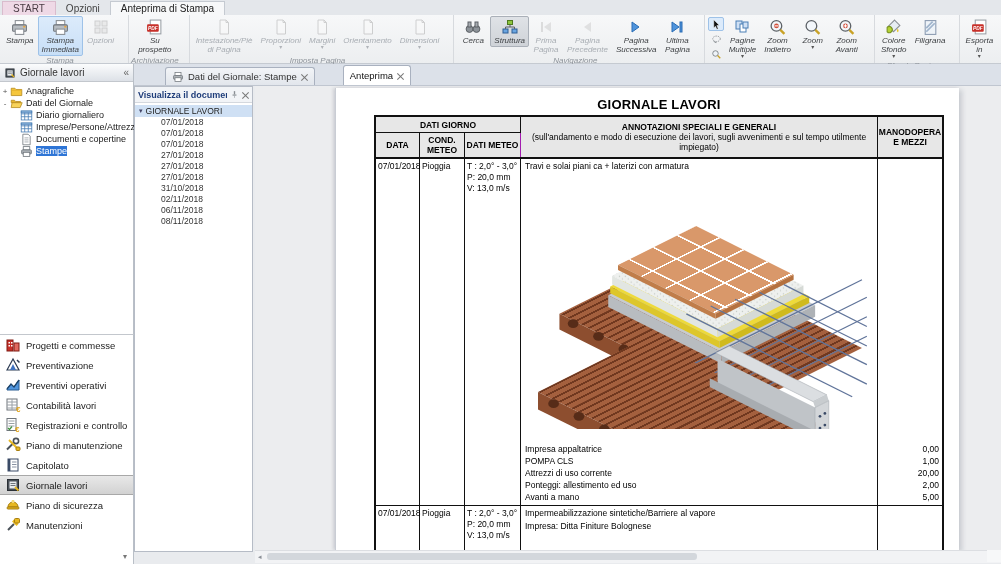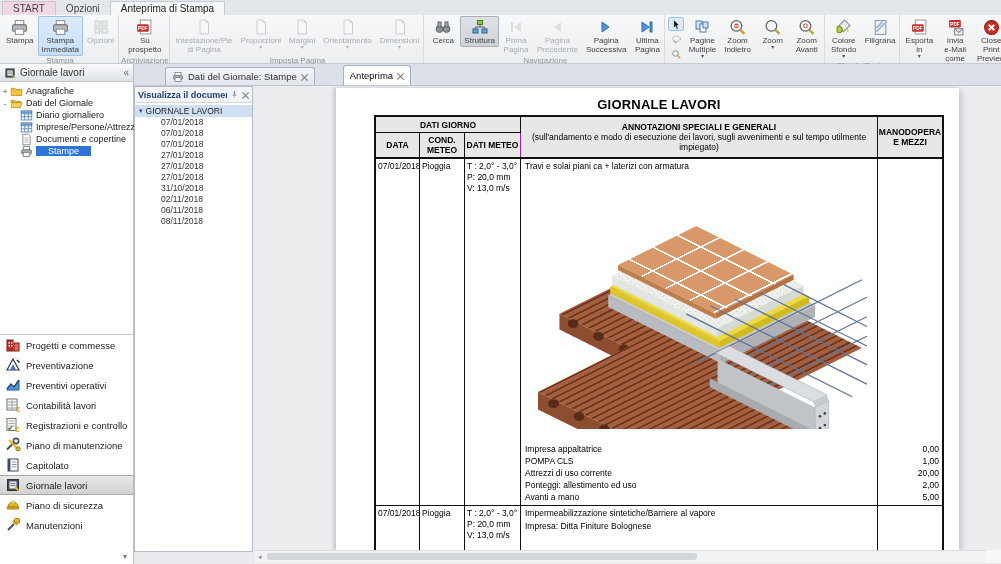--- a/index.html
+++ b/index.html
@@ -7,21 +7,21 @@
        font-family:"Liberation Sans","DejaVu Sans",sans-serif;background:#e9ebee;color:#333;}
   .app{position:absolute;inset:0;}
 
   
   .ribbon{position:absolute;left:0;top:0;width:1001px;height:63px;background:#f0f1f2;border-bottom:1px solid #c5cad1;}
   .rtabs{height:15px;display:flex;align-items:flex-end;background:#e4e7eb;padding-left:2px;}
   .rtab{font-size:10px;padding:1px 10px 1px;color:#444;cursor:default;}
   .rtab.start{background:#efd9e6;color:#4a3c44;border:1px solid #d9bccd;border-bottom:none;}
   .rtab.active{background:#f7f8f9;border:1px solid #c5cad1;border-bottom:none;color:#222;}
   .rbody{height:48px;display:flex;align-items:stretch;background:linear-gradient(#f7f8f9,#eceef0);}
-  .rgroup{display:flex;flex-direction:column;border-right:1px solid #d7dade;padding:1px 0 0 2px;}
+  .rgroup{display:flex;flex-direction:column;border-right:1px solid #d7dade;padding:1px 10px 0 2px;font-style:italic;}
   .rbuttons{flex:1;display:flex;align-items:flex-start;}
   .rgrouplabel{font-size:8px;color:#8d939a;text-align:center;line-height:10px;height:10px;}
   .rbtn{display:flex;flex-direction:column;align-items:center;padding:1px 3px;border:1px solid transparent;border-radius:2px;min-width:26px;}
   .rbtn .ric{height:18px;display:flex;align-items:center;justify-content:center;}
   .rbtn .rlbl{font-size:8px;line-height:9px;text-align:center;color:#3c3f42;white-space:pre-line;}
   .rbtn.sel{background:linear-gradient(#dcebfb,#c8dff7);border-color:#9ec2e8;}
   .rbtn.pressed{background:linear-gradient(#dfe2e6,#cfd3d8);border-color:#aab0b8;}
   .rbtn.dis .rlbl{color:#a8adb3;}
   .rbtn.dis svg{opacity:.45;filter:grayscale(1);}
   .dd{font-size:6px;color:#555;line-height:5px;}
@@ -33,21 +33,21 @@
   
   .sidebar{position:absolute;left:0;top:64px;width:133px;height:270px;background:#fff;border-right:1px solid #b9bfc7;}
   .sb-header{height:17px;display:flex;align-items:center;gap:4px;padding:0 4px;
              background:linear-gradient(#fbfcfd,#dde1e7);border-bottom:1px solid #c3c7cd;font-size:10px;color:#333;}
   .sb-header .grow{flex:1;}
   .sb-collapse{font-size:10px;color:#666;}
   .stree{padding-top:3px;}
   .titem{display:flex;align-items:center;height:12px;font-size:9px;color:#222;white-space:nowrap;}
   .texp{width:10px;text-align:center;font-size:8px;color:#555;}
   .titem svg{margin-right:3px;flex:0 0 auto;}
-  .tsel{background:#2e75d6;color:#fff;padding:0 12px;}
+  .tsel{background:#2e75d6;color:#fff;padding:0 0;}
 
   
   .navpanel{position:absolute;left:0;top:334px;width:133px;height:230px;background:#fff;border-top:1px solid #c3c7cd;border-right:1px solid #b9bfc7;}
   .nitem{display:flex;align-items:center;height:20px;gap:5px;padding-left:5px;font-size:9.5px;color:#222;white-space:nowrap;}
   .nitem.sel{background:linear-gradient(#e8e8e8,#d2d2d2);border-top:1px solid #a8a8a8;border-bottom:1px solid #a8a8a8;height:18px;}
   .nav-chevron{position:absolute;right:6px;bottom:4px;font-size:8px;color:#777;}
 
   
   .doctabs{position:absolute;left:134px;top:64px;width:867px;height:21px;background:#dce1e9;display:flex;align-items:flex-end;padding-left:3px;border-bottom:1px solid #c0c6d0;}
   .dtab{display:flex;align-items:center;gap:4px;font-size:9.5px;height:17px;padding:0 6px;border:1px solid #a9b1bf;border-bottom:none;border-radius:3px 3px 0 0;background:linear-gradient(#f2f4f7,#e2e6ec);color:#333;white-space:nowrap;margin-left:28px;}

